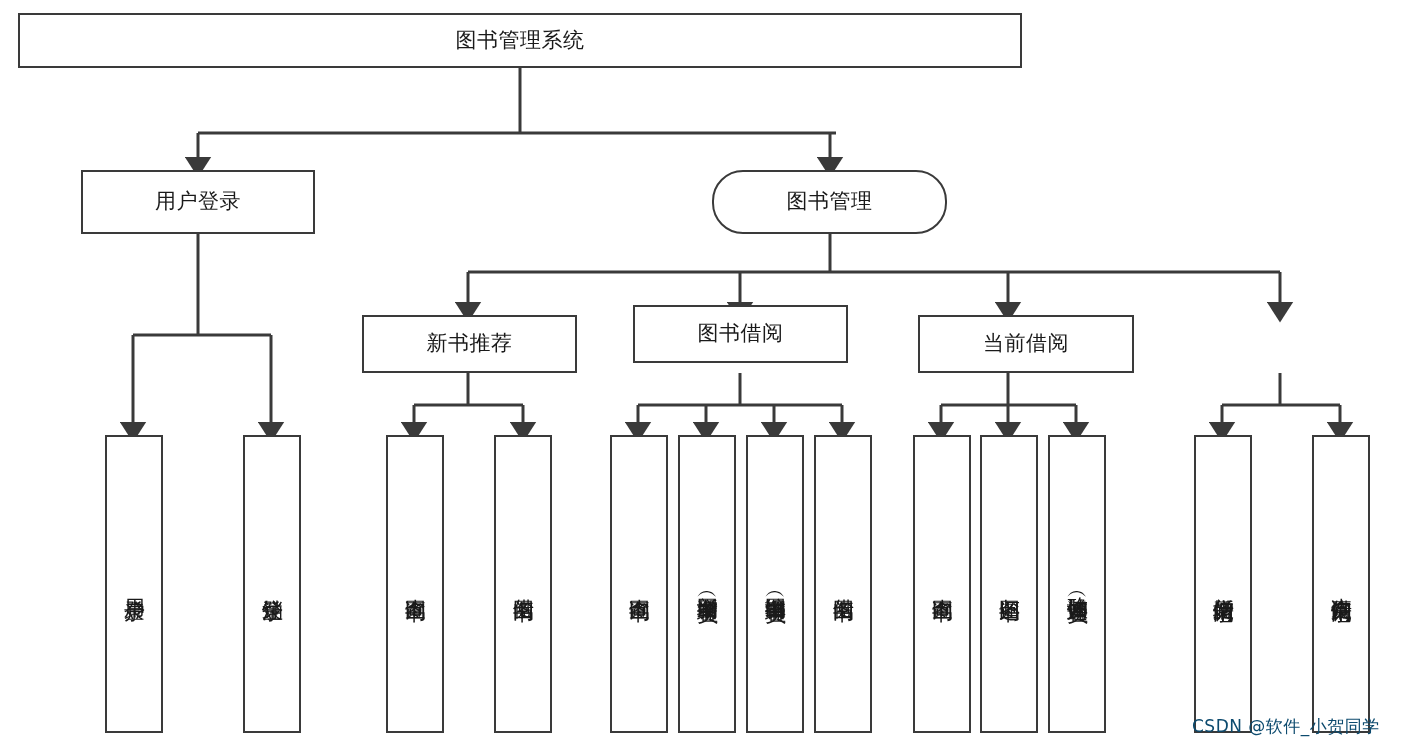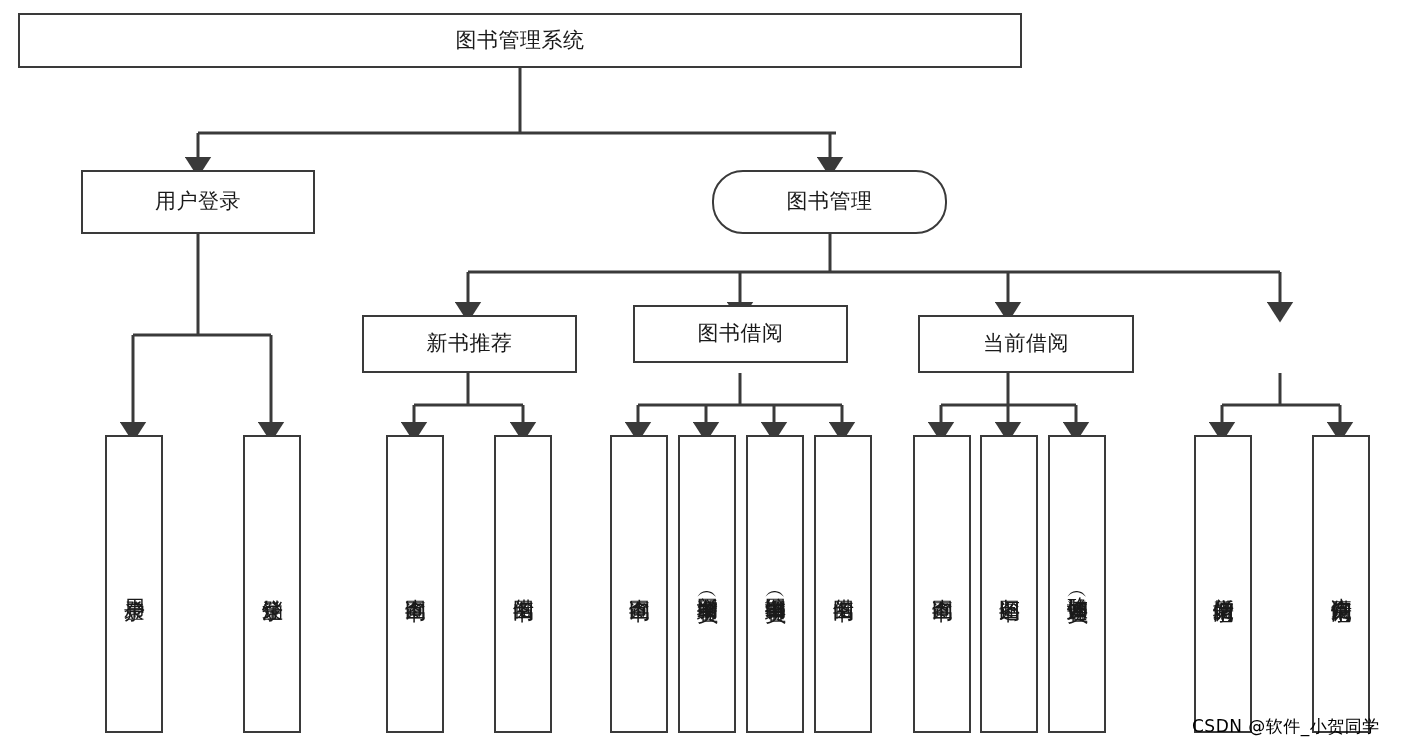--- a/index.html
+++ b/index.html
@@ -51,21 +51,21 @@
     writing-mode: vertical-rl;
     text-orientation: upright;
     font-size: 21px;
     line-height: 1.18;
     letter-spacing: 1px;
     white-space: nowrap;
     text-align: center;
   }
   .watermark {
     position: absolute;
-    color: #000000;
+    color: #0c4a6e;
     font-size: 17px;
     letter-spacing: 0.5px;
     white-space: nowrap;
     user-select: none;
   }
 </style>
 </head>
 <body>
 
 <div id="canvas">

